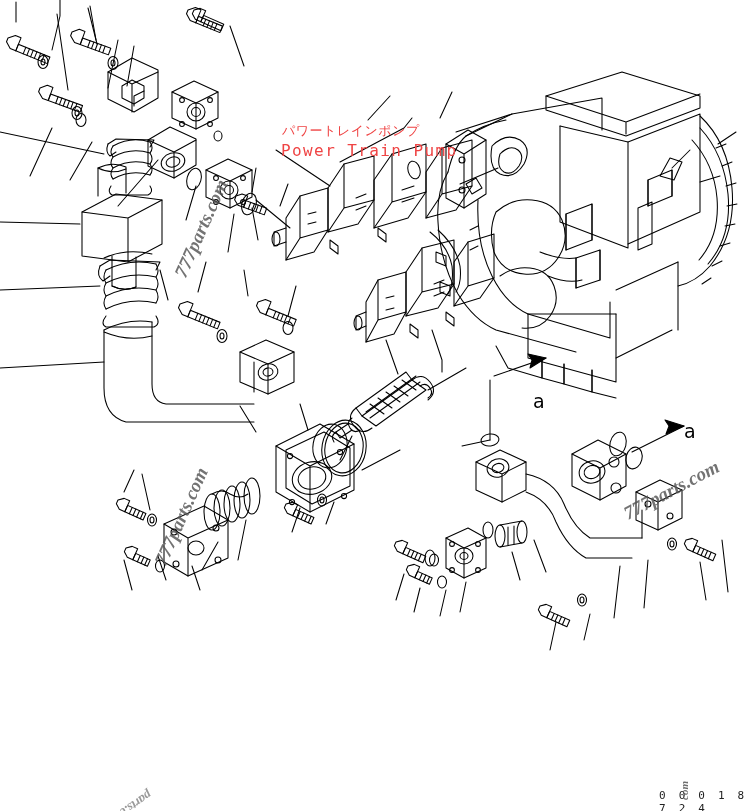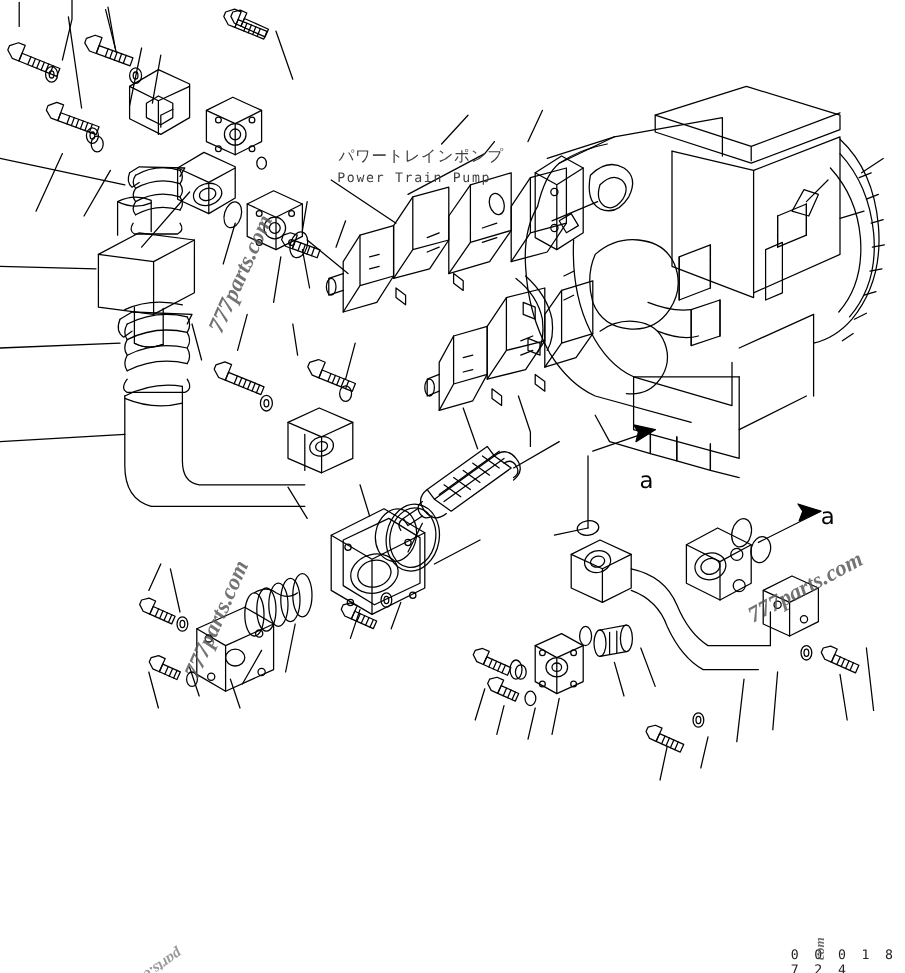--- a/index.html
+++ b/index.html
@@ -21,35 +21,35 @@
   #artwork {
     position: absolute;
     left: 0;
     top: 0;
     width: 754px;
     height: 811px;
   }
   .callout {
     position: absolute;
     white-space: pre;
-    color: #404040;
+    color: #ef4444;
     line-height: 1.05;
   }
   #callout-jp {
     left: 282px;
     top: 124px;
     font-family: "DejaVu Sans", sans-serif;
     font-size: 13px;
     letter-spacing: 0.5px;
   }
   #callout-en {
     left: 281px;
     top: 143px;
     font-family: "DejaVu Sans Mono", monospace;
-    font-size: 11px;
+    font-size: 16px;
     letter-spacing: 1.4px;
   }
   .section-mark {
     position: absolute;
     font-family: "DejaVu Sans", sans-serif;
     font-size: 19px;
     color: #000000;
   }
   #section-a1 { left: 533px; top: 390px; }
   #section-a2 { left: 684px; top: 420px; }

